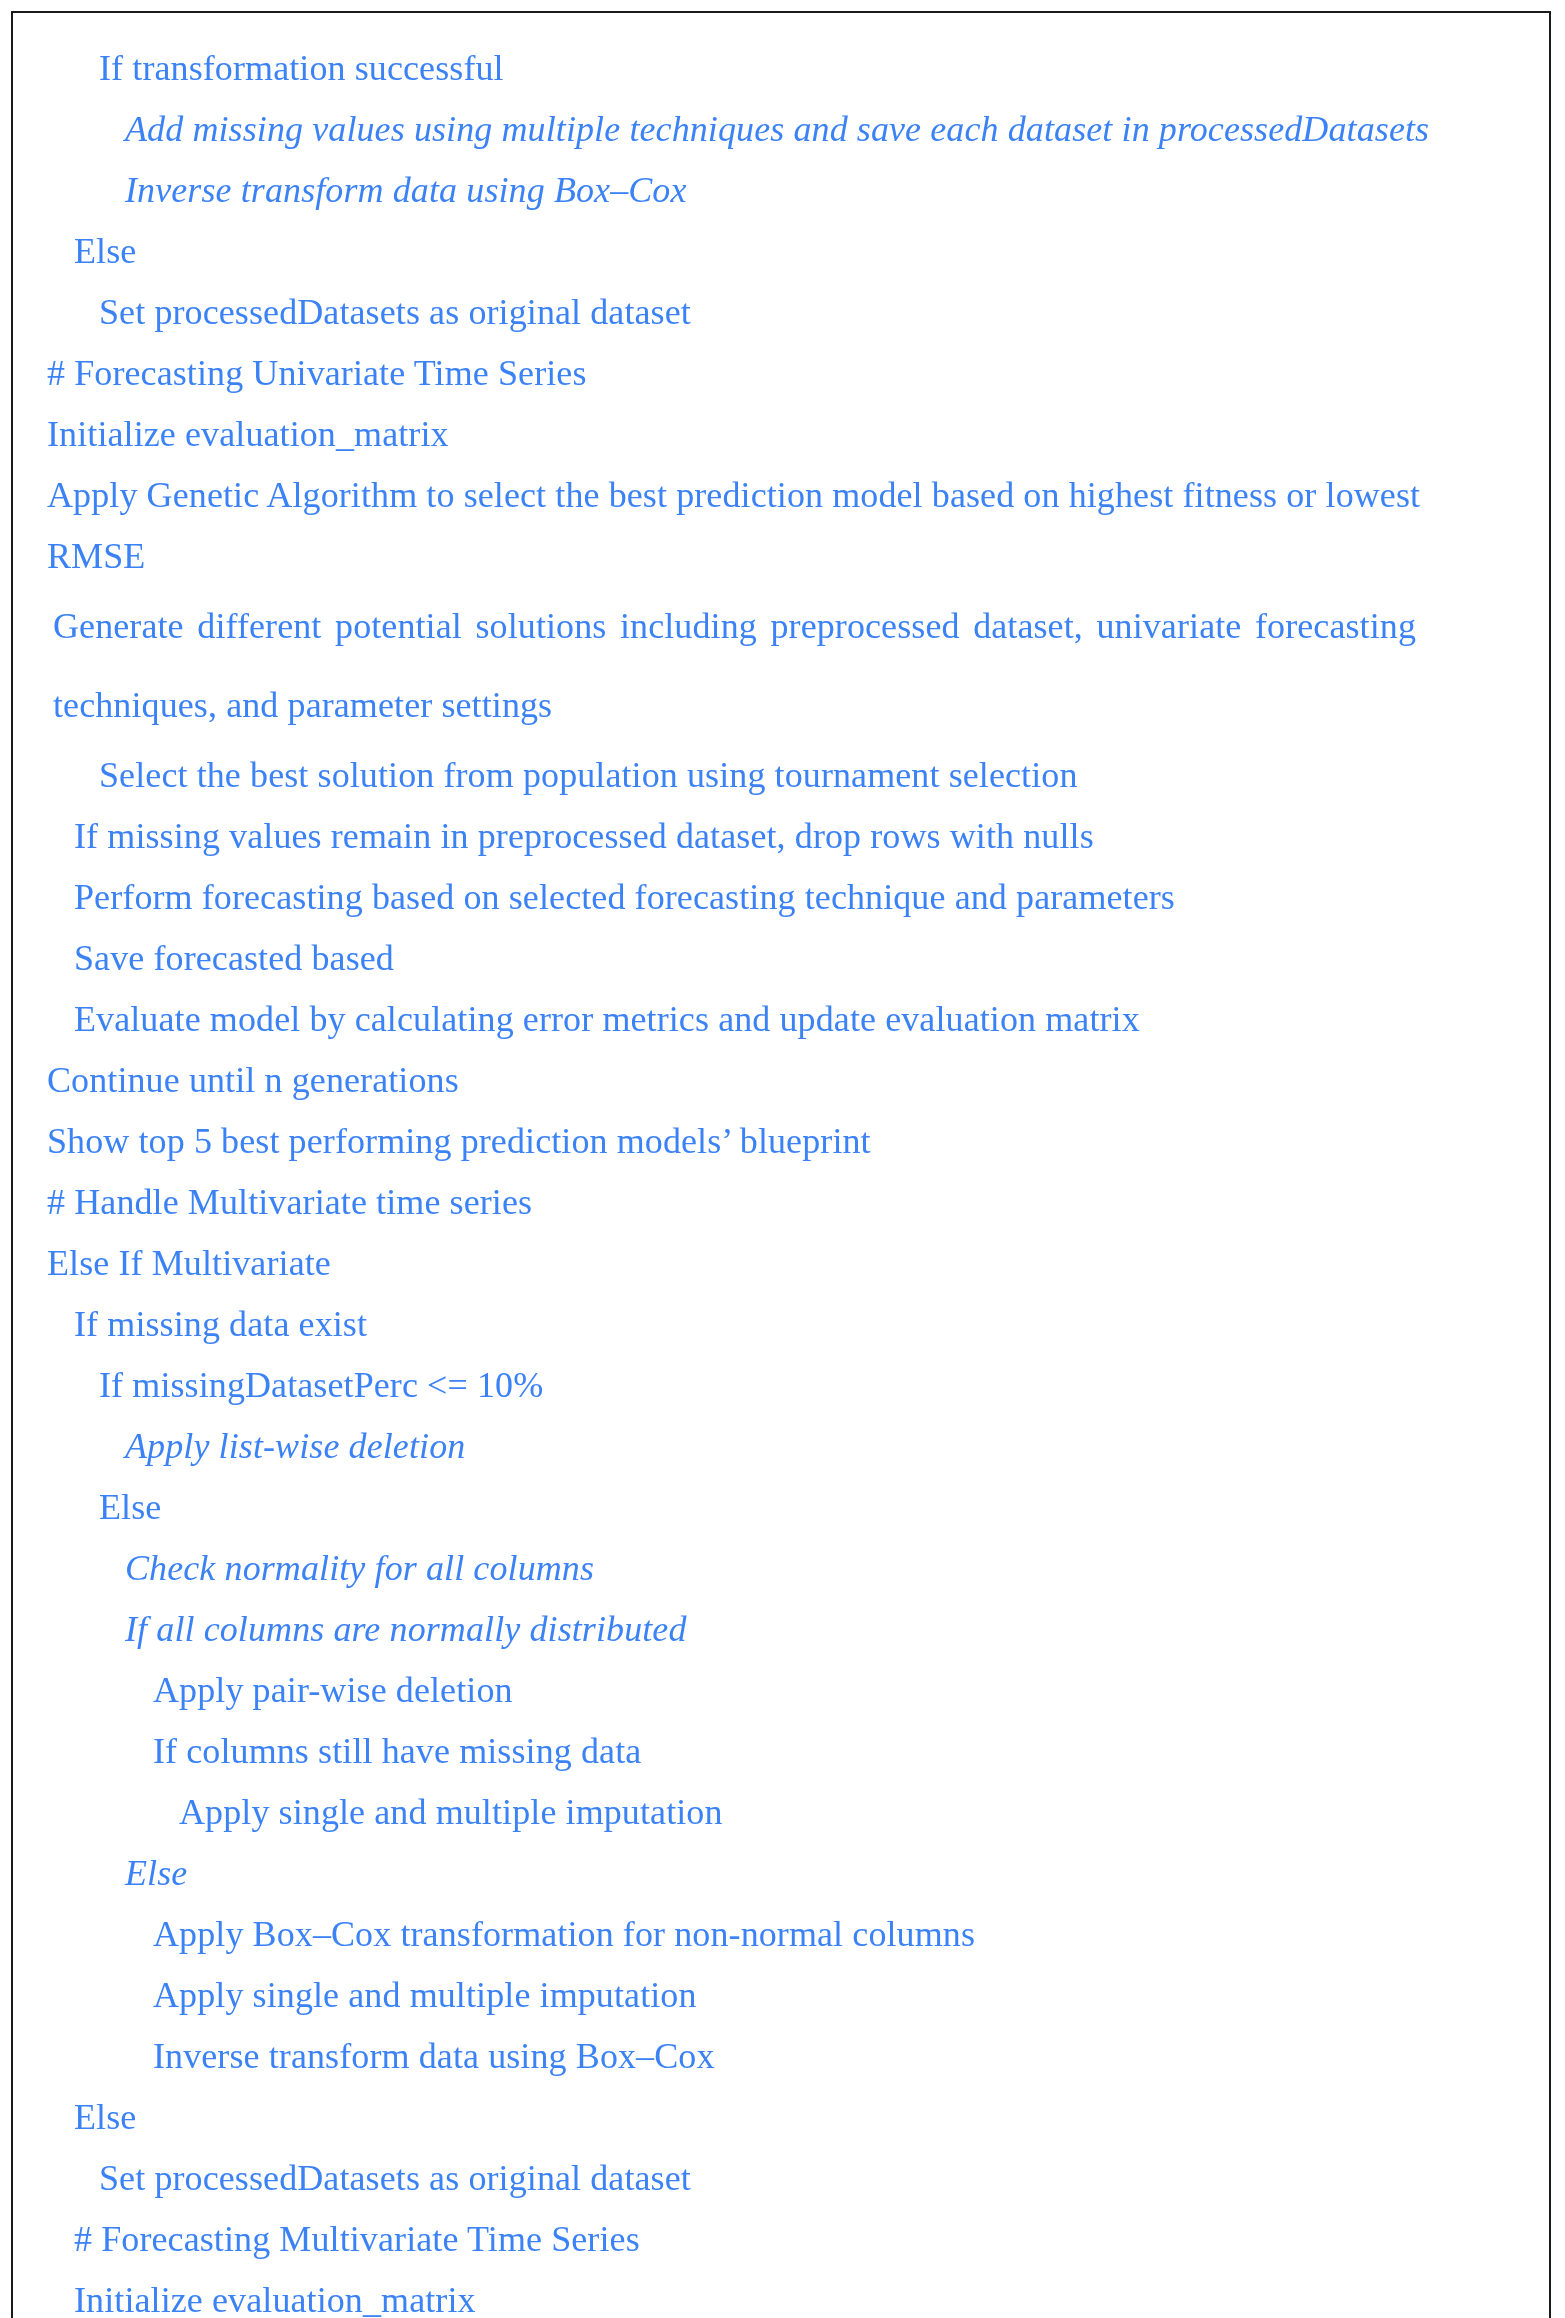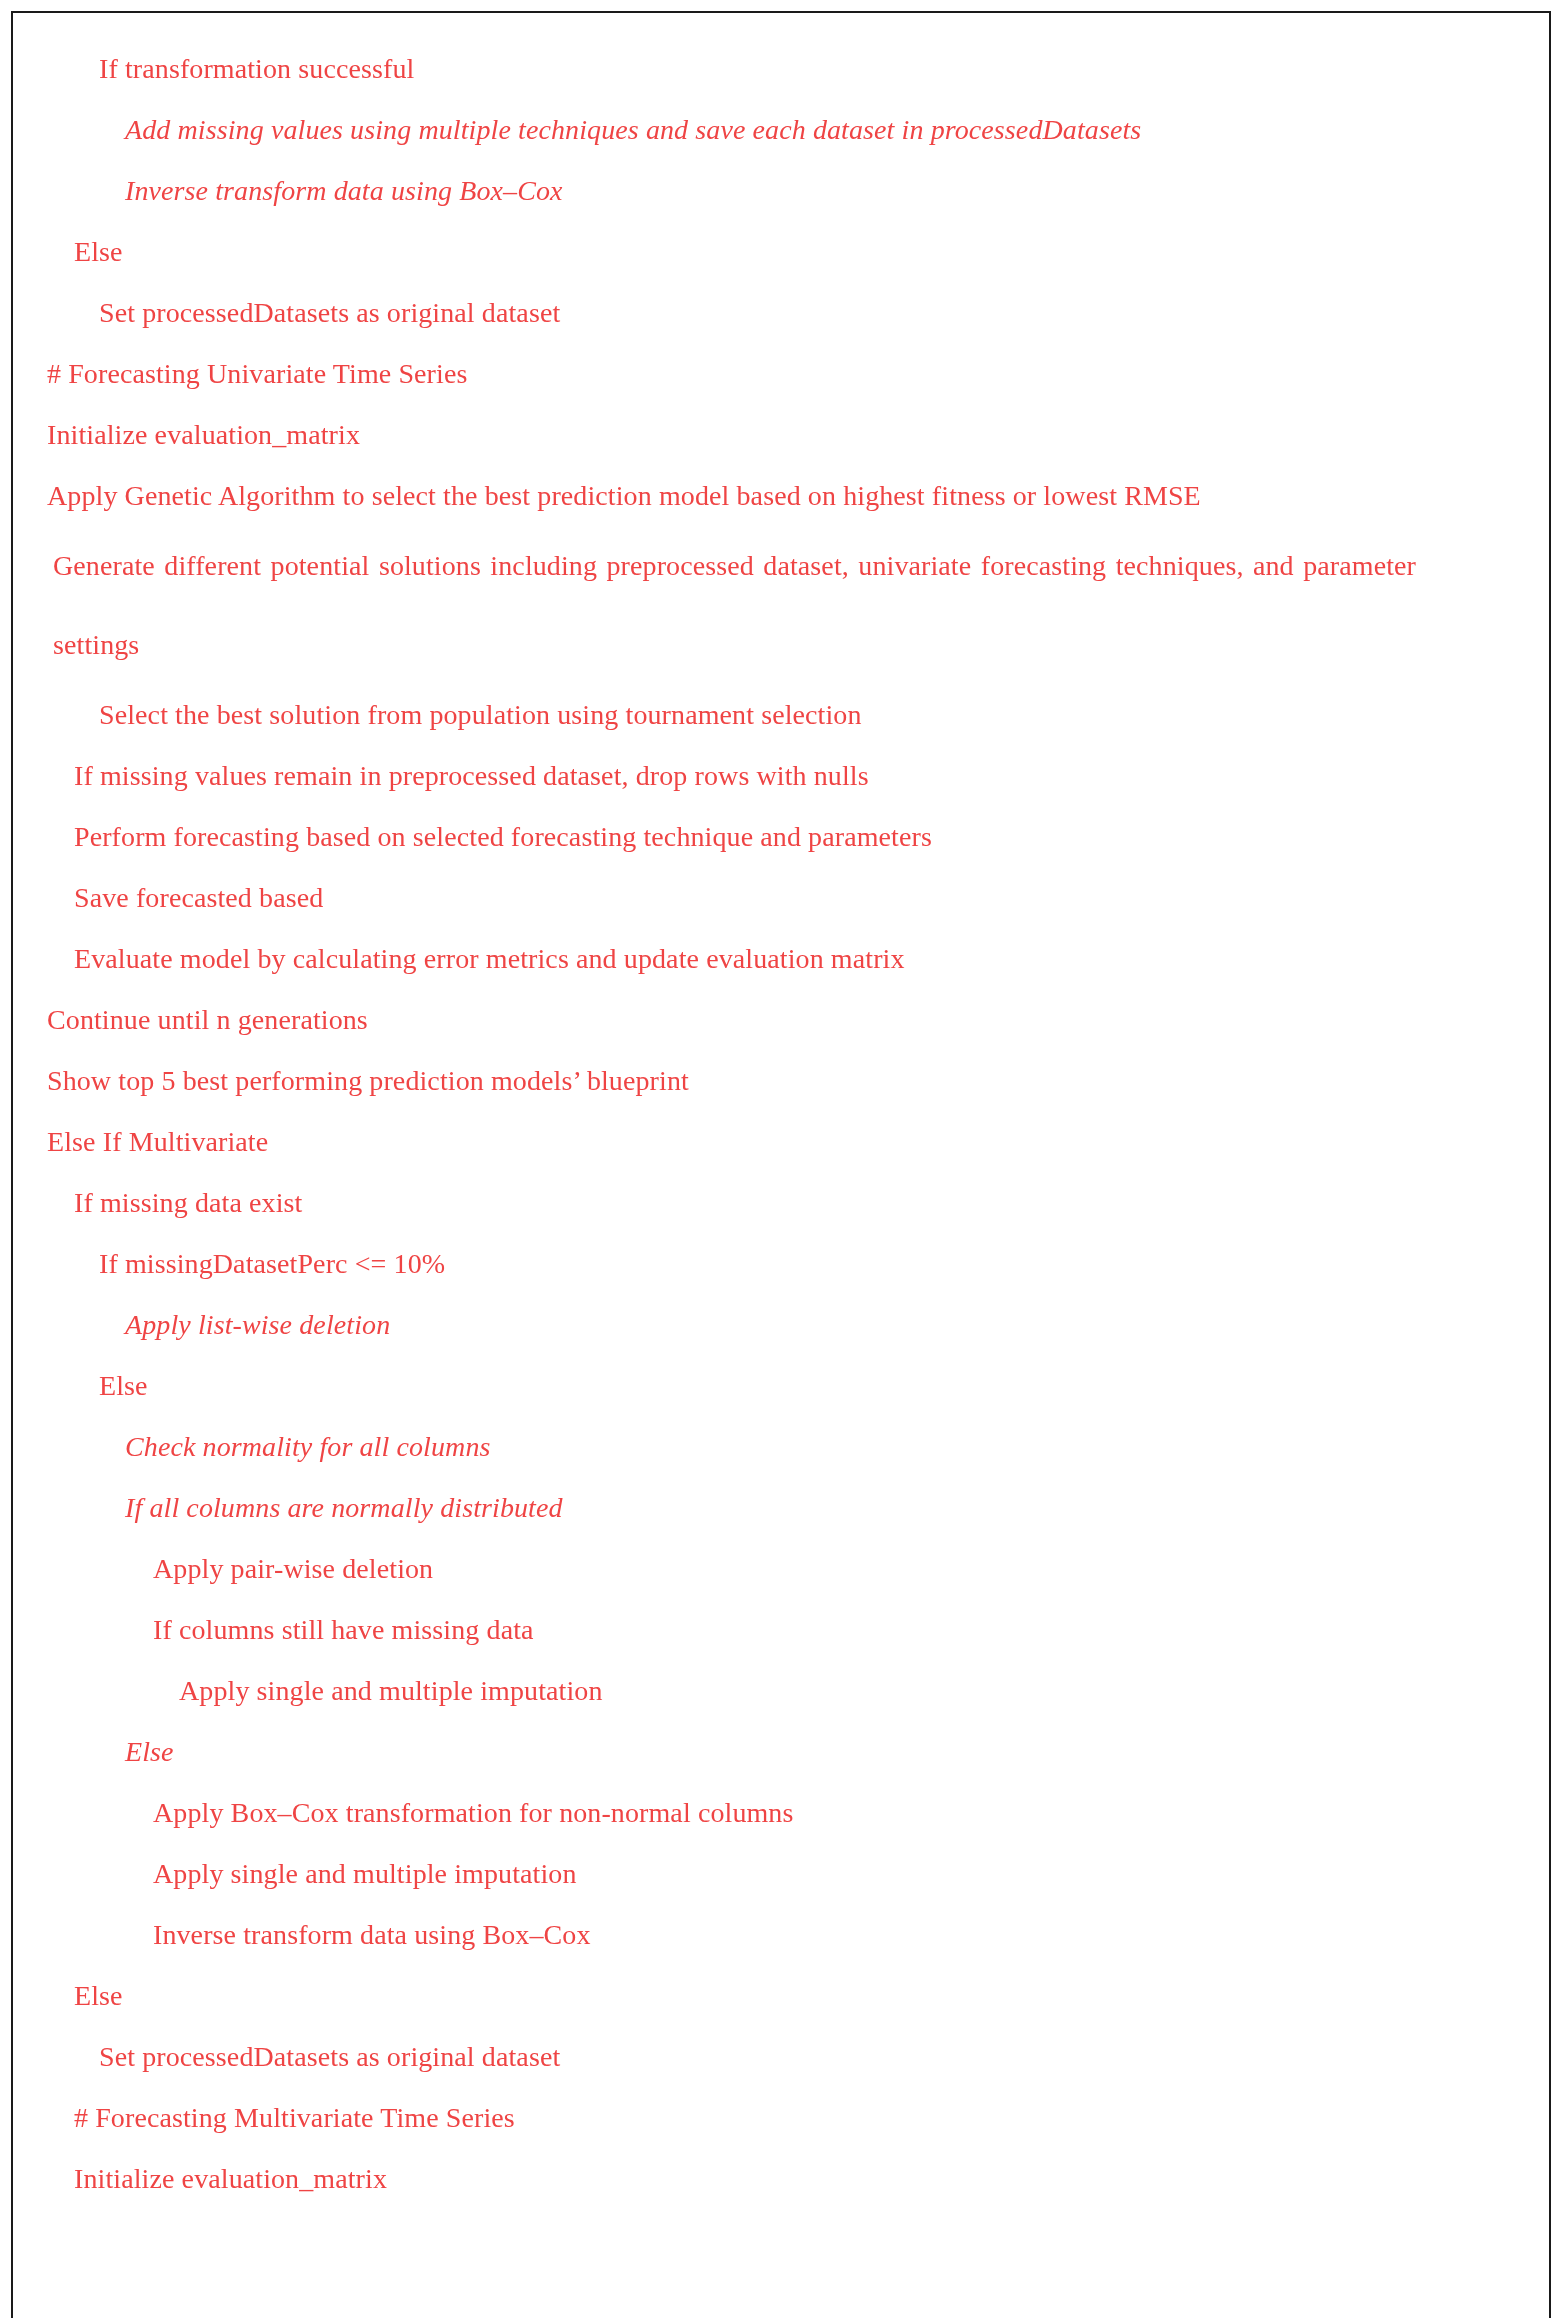--- a/index.html
+++ b/index.html
@@ -31,25 +31,25 @@
     flex-direction: column;
   }
   .code-list {
     list-style: none;
     margin: 0;
     padding: 0;
     display: flex;
     flex-direction: column;
   }
   .code-line {
-    font-size: 28px;
+    font-size: 36px;
     line-height: 61px;
     letter-spacing: 0.1px;
     white-space: pre-wrap;
-    color: #ef4444;
+    color: #3b82f6;
     font-family: "Liberation Serif", "DejaVu Serif", serif;
   }
   
   .ind-0  { margin-left: 0px; }
   .ind-1  { margin-left: 27px; }
   .ind-2  { margin-left: 52px; }
   .ind-3  { margin-left: 78px; font-style: italic; }
   .ind-4  { margin-left: 106px; font-family: Liberation Serif, serif; }
   .ind-5  { margin-left: 132px; }
 
@@ -78,20 +78,21 @@
         <div class="code-line ind-0">Initialize evaluation_matrix</div>
         <div class="code-line ind-0">Apply Genetic Algorithm to select the best prediction model based on highest fitness or lowest RMSE</div>
         <div class="code-line ind-2 justified w-univ">Generate different potential solutions including preprocessed dataset, univariate forecasting techniques, and parameter settings</div>
         <div class="code-line ind-2">Select the best solution from population using tournament selection</div>
         <div class="code-line ind-1">If missing values remain in preprocessed dataset, drop rows with nulls</div>
         <div class="code-line ind-1">Perform forecasting based on selected forecasting technique and parameters</div>
         <div class="code-line ind-1">Save forecasted based</div>
         <div class="code-line ind-1">Evaluate model by calculating error metrics and update evaluation matrix</div>
         <div class="code-line ind-0">Continue until n generations</div>
         <div class="code-line ind-0">Show top 5 best performing prediction models’ blueprint</div>
+        <div class="code-line ind-0"># Handle Multivariate time series</div>
         <div class="code-line ind-0">Else If Multivariate</div>
         <div class="code-line ind-1">If missing data exist</div>
         <div class="code-line ind-2">If missingDatasetPerc &lt;= 10%</div>
         <div class="code-line ind-3">Apply list-wise deletion</div>
         <div class="code-line ind-2">Else</div>
         <div class="code-line ind-3">Check normality for all columns</div>
         <div class="code-line ind-3">If all columns are normally distributed</div>
         <div class="code-line ind-4">Apply pair-wise deletion</div>
         <div class="code-line ind-4">If columns still have missing data</div>
         <div class="code-line ind-5">Apply single and multiple imputation</div>

